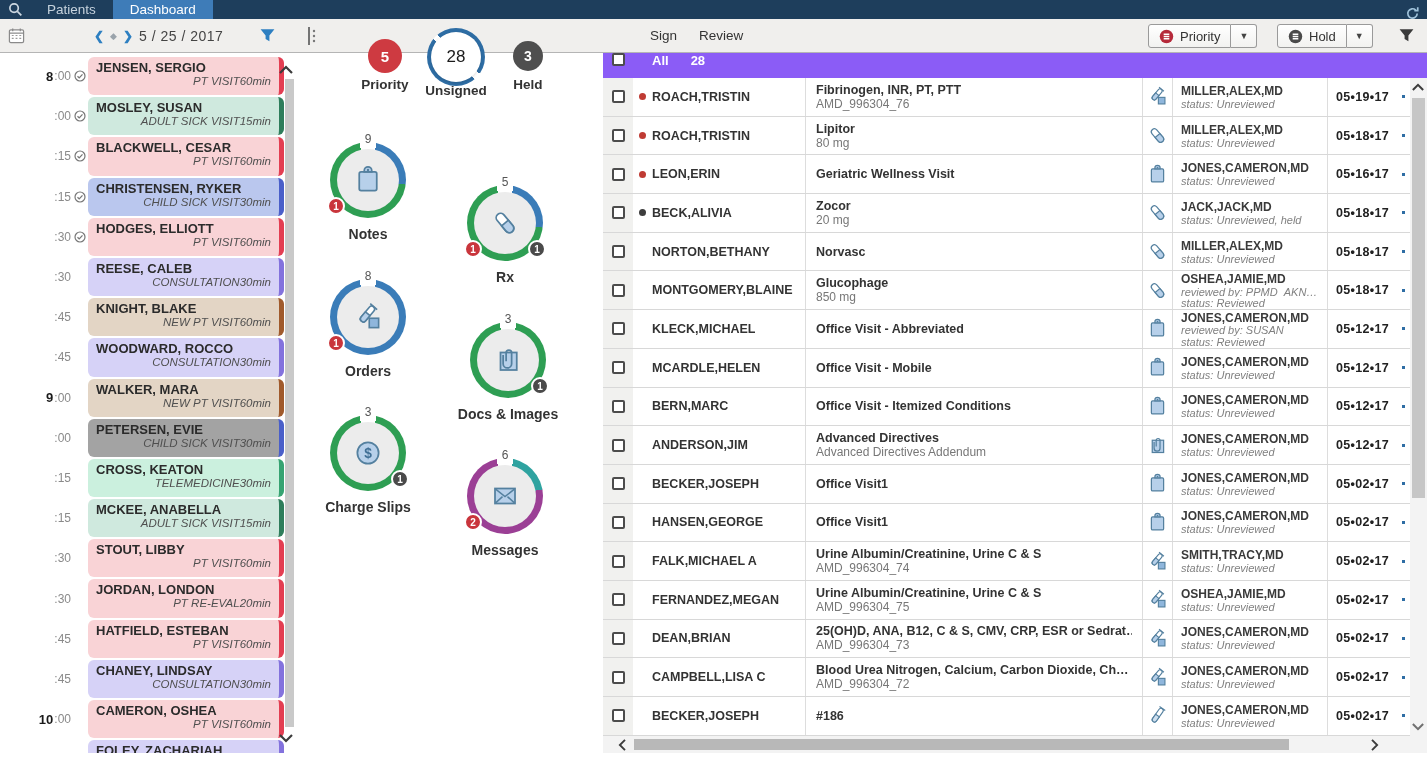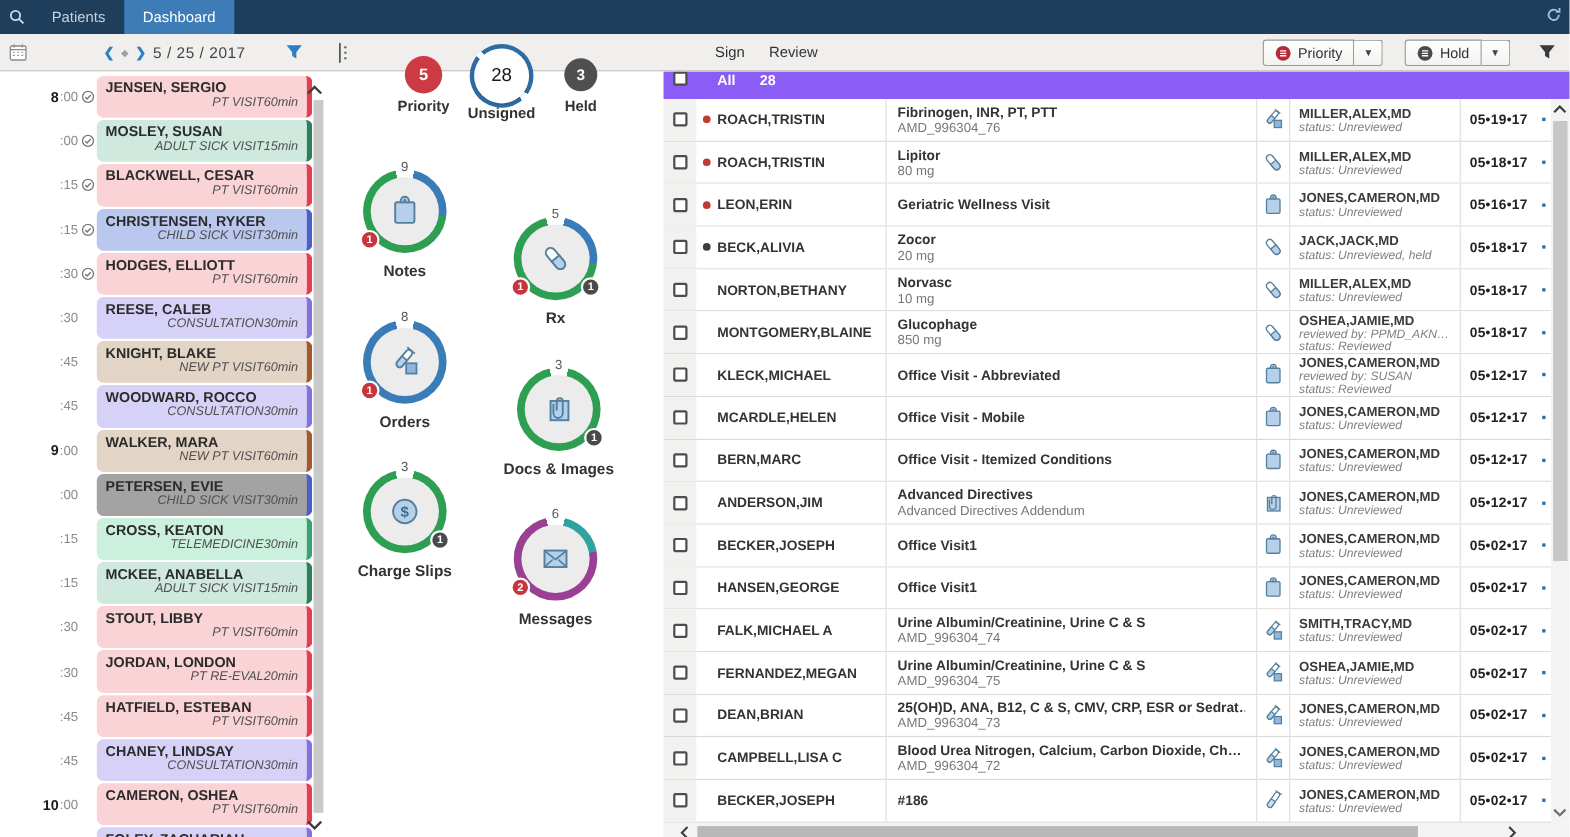--- a/index.html
+++ b/index.html
@@ -1,19 +1,19 @@
 <!DOCTYPE html>
 <html><head>
 <meta charset="utf-8">
 <style>
 *{margin:0;padding:0;box-sizing:border-box}
 html,body{width:1427px;height:761px;overflow:hidden}
 body{font-family:"Liberation Sans",sans-serif;background:#fff;position:relative;font-size:13px;color:#333}
 
-.topbar{height:31px;background:#1e3e5c;display:flex;align-items:stretch;position:relative}
+.topbar{height:19px;background:#1e3e5c;display:flex;align-items:stretch;position:relative}
 .search-cell{width:30px;display:flex;align-items:center;justify-content:center}
 .tab{display:flex;align-items:center;padding:0 17px;color:#c6d2dd;font-size:13.5px;cursor:pointer}
 .tab.active{background:#3e7cb8;color:#fff}
 .refresh-cell{position:absolute;right:7px;top:0;height:27px;display:flex;align-items:center}
 
 .toolbar{height:34px;background:#f0efed;border-bottom:1px solid #b5b5b5;position:relative}
 .toolbar .abs{position:absolute;display:flex;align-items:center;gap:6px}
 .chev{color:#2d7fc1;font-size:12px;font-weight:bold;cursor:pointer}
 .diamond{color:#9aa3ab;font-size:9px}
 .datetext{color:#444;font-size:14px;letter-spacing:.5px}
@@ -674,21 +674,20 @@
             </div>
           </div>
           <div class="trow">
             <div class="c-cb">
               <span class="cb"></span>
             </div>
             <div class="c-dot"></div>
             <div class="c-name">NORTON,BETHANY</div>
             <div class="c-desc">
               <div class="d1">Norvasc</div>
-              <div class="d2">10 mg</div>
             </div>
             <div class="c-icon">
               <svg viewBox="0 0 24 24">
                 <g transform="rotate(-40 12 12)">
                   <rect x="8.5" y="3" width="7" height="18" rx="3.5" fill="#fff" stroke="#54809f" stroke-width="1.4"></rect>
                   <path d="M8.5 12h7v5.5a3.5 3.5 0 0 1-7 0z" fill="#b7d0ea" stroke="#54809f" stroke-width="1.4"></path>
                 </g>
               </svg>
             </div>
             <div class="c-prov">

